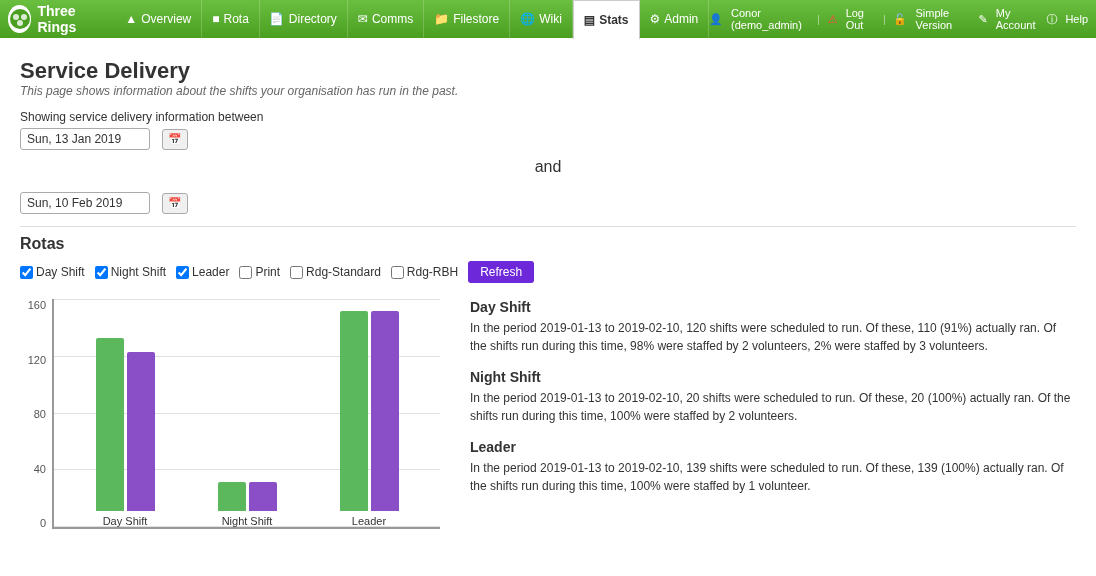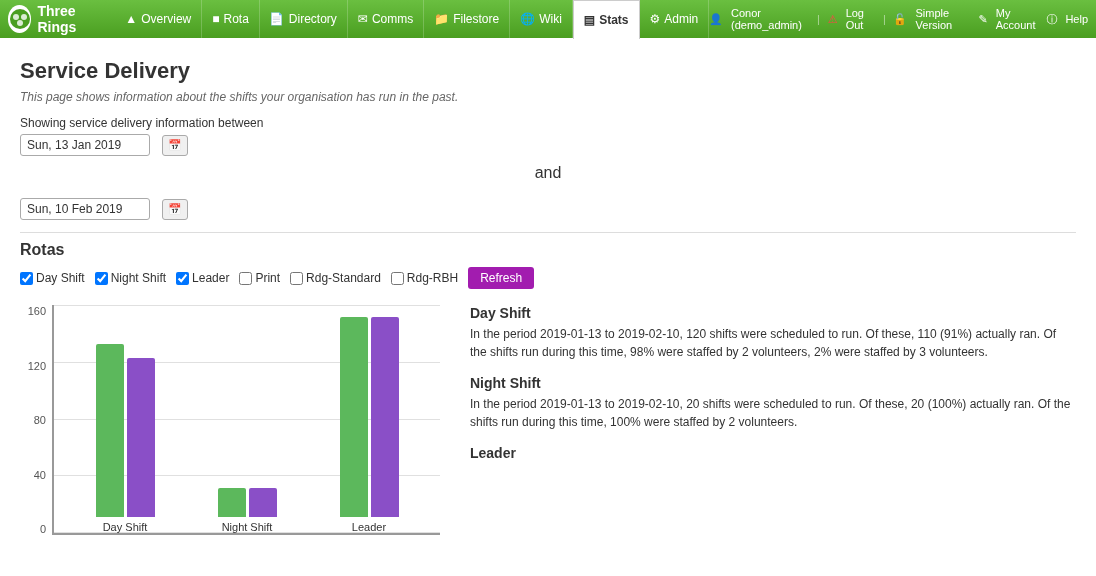--- a/index.html
+++ b/index.html
@@ -27,42 +27,42 @@
     .nav-right {
       margin-left: auto; display: flex; align-items: center; gap: 8px;
       color: #fff; font-size: 11px;
     }
     .nav-right a { color: #fff; text-decoration: none; }
     .nav-right-sep { color: rgba(255,255,255,0.5); }
 
     
     #main { padding: 20px 20px 20px 20px; }
 
-    h1.page-title { font-size: 22px; font-weight: bold; color: #333; margin-bottom: 6px; }
+    h1.page-title { font-size: 22px; font-weight: bold; color: #333; }
     .page-desc { font-style: italic; color: #666; font-size: 12px; margin-bottom: 12px; }
 
     .date-section label { font-size: 12px; color: #333; display: block; margin-bottom: 4px; }
     .date-input-row { display: flex; align-items: center; gap: 12px; margin-bottom: 8px; }
     .date-input {
       border: 1px solid #aaa; border-radius: 3px; padding: 3px 6px;
       font-size: 12px; width: 130px; color: #333;
     }
     .cal-btn {
       border: 1px solid #aaa; background: #f0f0f0; border-radius: 3px;
       padding: 3px 5px; cursor: pointer; font-size: 11px;
     }
     .and-label { font-size: 16px; color: #333; margin-bottom: 16px; text-align: center; }
 
     h2.rotas-title { font-size: 16px; font-weight: bold; margin-top: 12px; margin-bottom: 8px; border-top: 1px solid #ddd; padding-top: 8px; }
 
     .filter-row { display: flex; align-items: center; gap: 10px; margin-bottom: 16px; flex-wrap: wrap; }
     .filter-row label { display: flex; align-items: center; gap: 3px; font-size: 12px; }
     .filter-row input[type=checkbox] { margin: 0; }
     .refresh-btn {
-      background: #a21caf; color: #fff; border: none; border-radius: 3px;
+      background: #6d28d9; color: #fff; border: none; border-radius: 3px;
       padding: 4px 12px; cursor: pointer; font-size: 12px;
     }
 
     
     .content-split { display: flex; gap: 30px; }
     .chart-section { flex: 0 0 420px; }
     .legend { display: flex; gap: 60px; margin-bottom: 10px; align-items: center; }
     .legend-item { display: flex; align-items: center; gap: 6px; font-size: 13px; font-weight: bold; }
     .legend-box { width: 20px; height: 20px; border-radius: 2px; }
     .y-label { font-size: 11px; color: #555; }
@@ -245,17 +245,18 @@
         <p>In the period 2019-01-13 to 2019-02-10, 120 shifts were scheduled to run. Of these, 110 (91%) actually ran. Of the shifts run during this time, 98% were staffed by 2 volunteers, 2% were staffed by 3 volunteers.</p>
       </div>
 
       <div class="shift-section">
         <h3>Night Shift</h3>
         <p>In the period 2019-01-13 to 2019-02-10, 20 shifts were scheduled to run. Of these, 20 (100%) actually ran. Of the shifts run during this time, 100% were staffed by 2 volunteers.</p>
       </div>
 
       <div class="shift-section">
         <h3>Leader</h3>
+        <p>In the period 2019-01-13 to 2019-02-10, 139 shifts were scheduled to run. Of these, 139 (100%) actually ran. Of the shifts run during this time, 100% were staffed by 1 volunteer.</p>
       </div>
 
     </div>
   </div>
 </div>
 
 </body></html>

